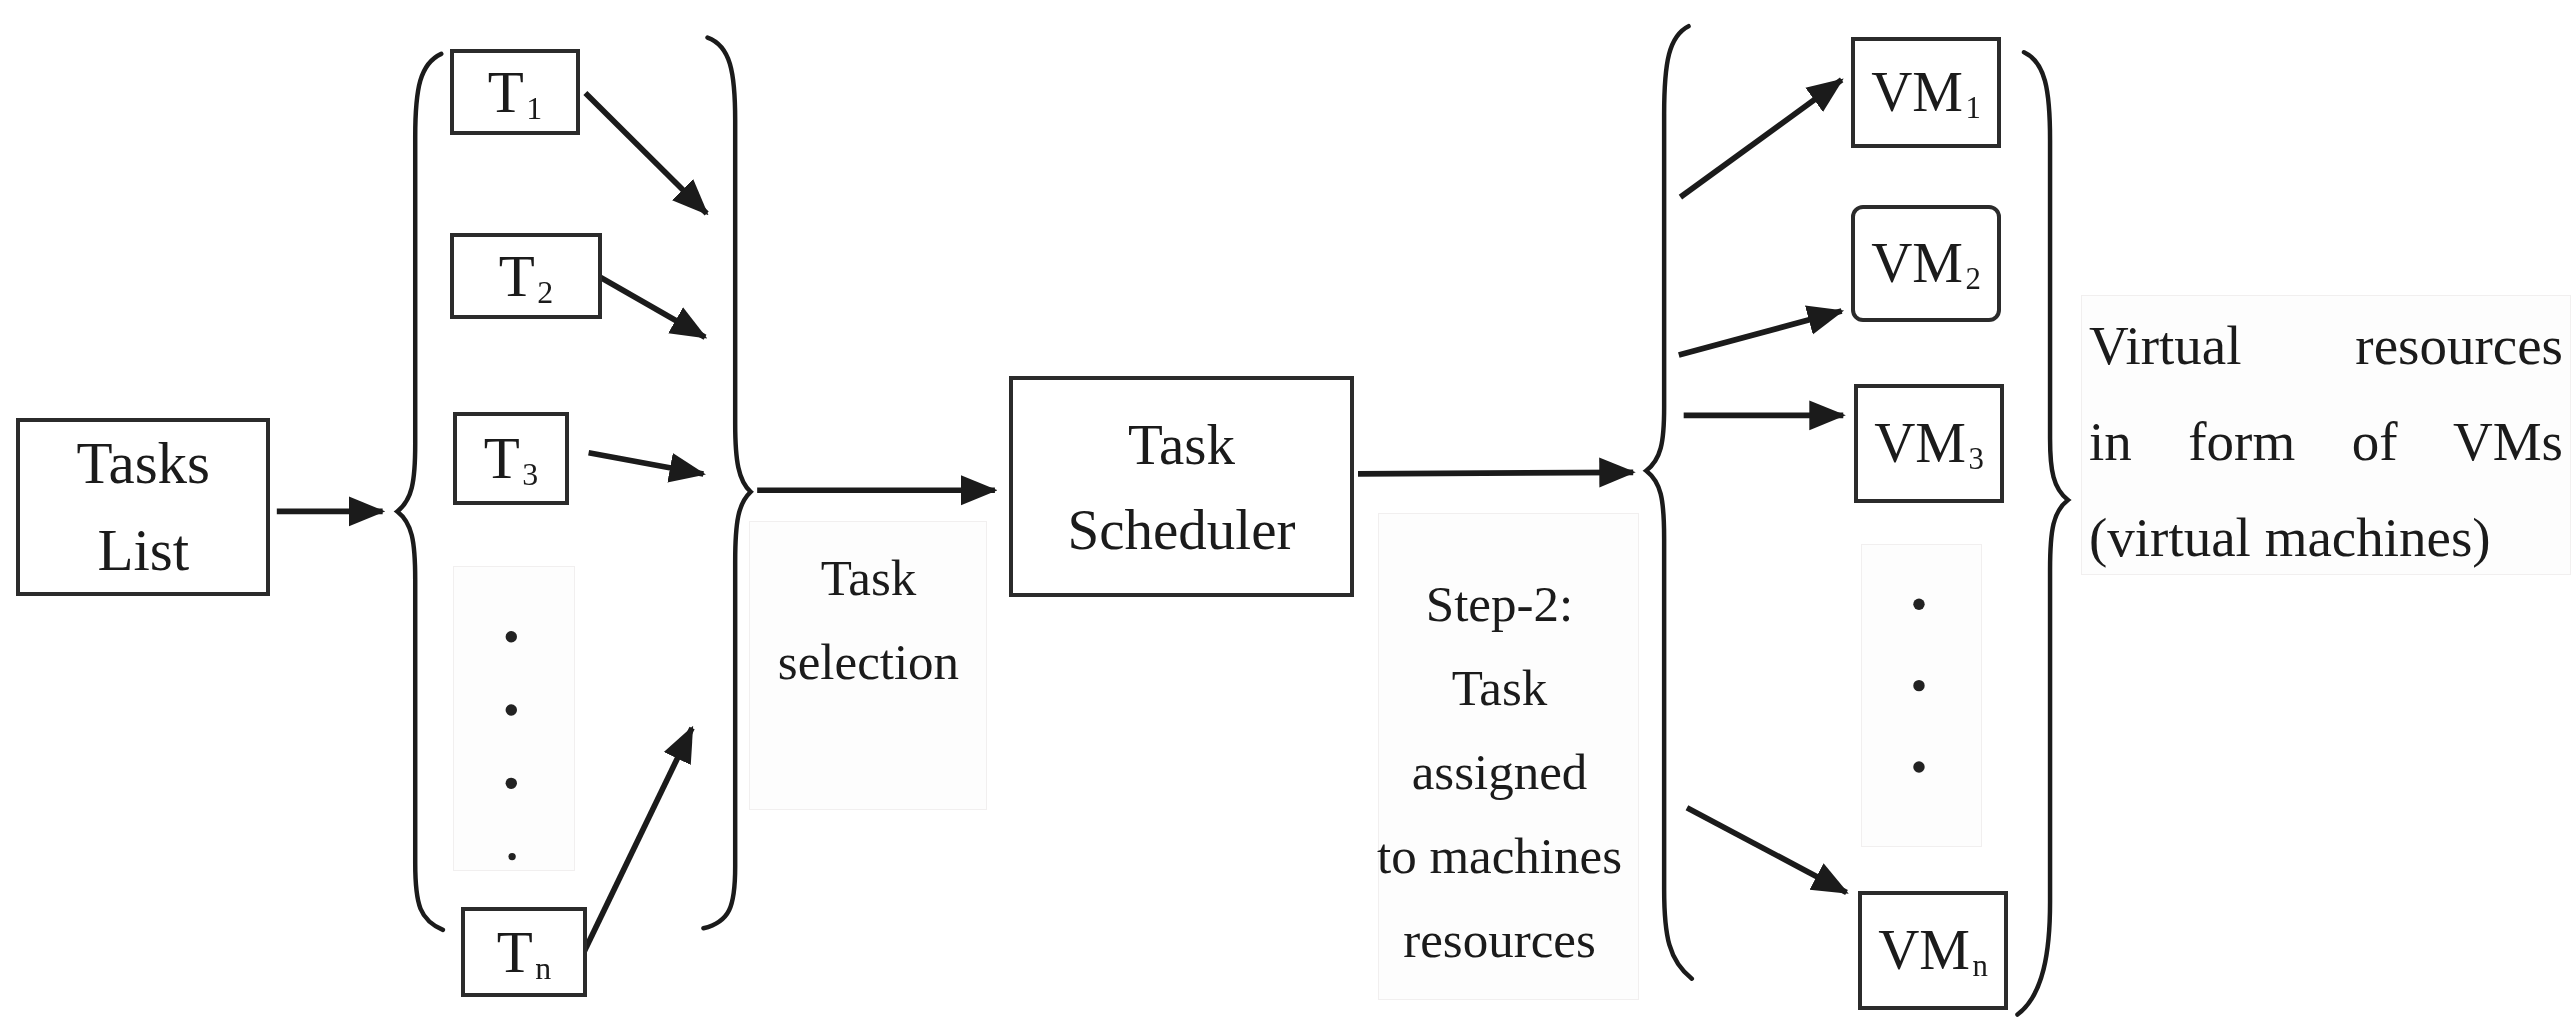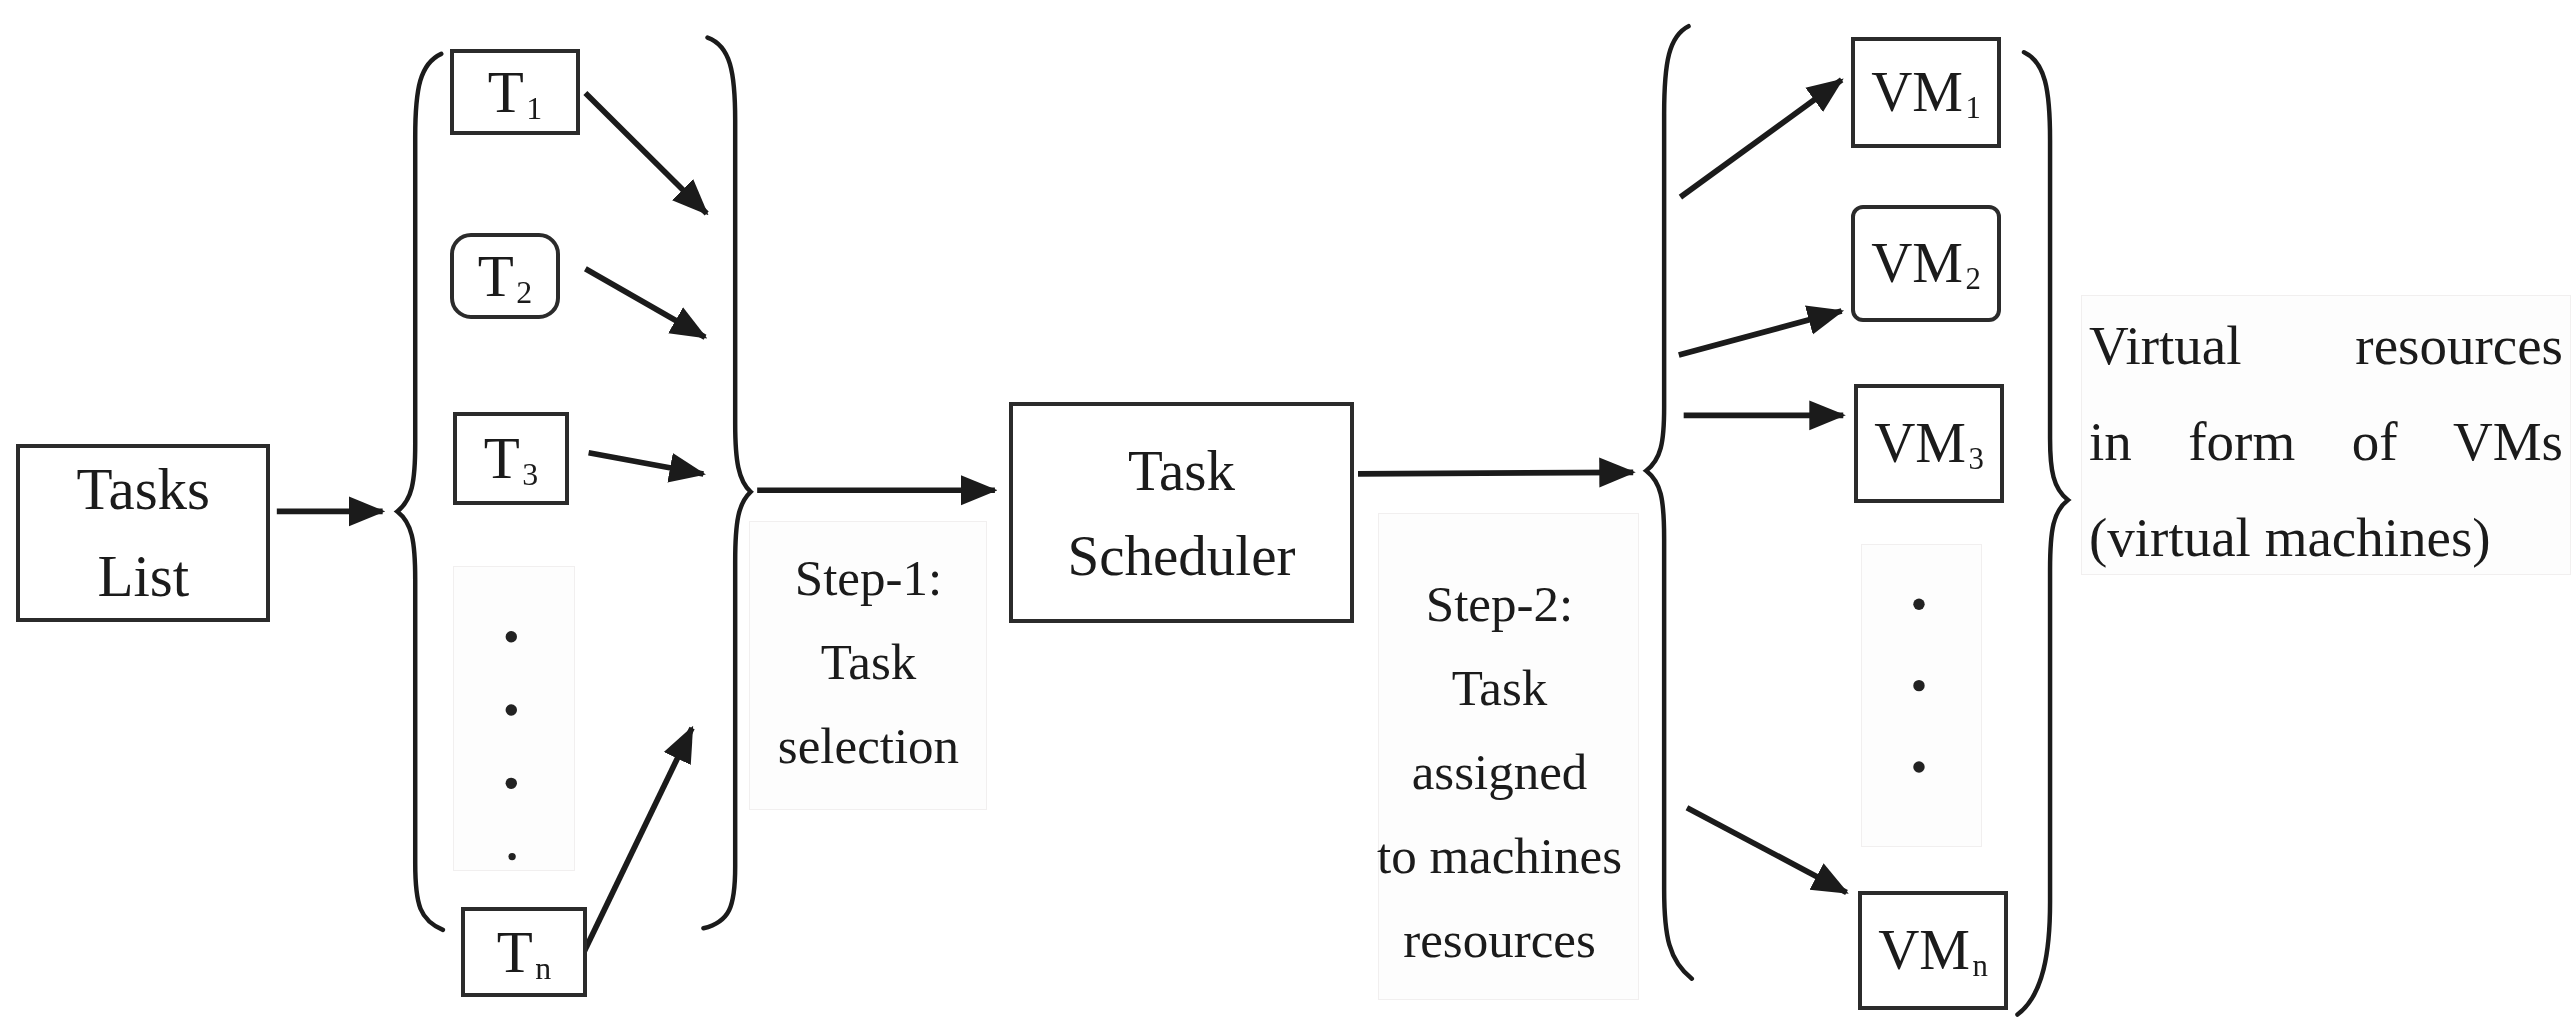--- a/index.html
+++ b/index.html
@@ -27,21 +27,21 @@
   .node {
     position: absolute;
     background: #ffffff;
     border: 4.1px solid #2b2b2b;
     display: flex;
     align-items: center;
     justify-content: center;
     text-align: center;
     box-sizing: border-box;
   }
-  .node.thick { border-width: 4.9px; margin-top: 26px; }
+  .node.thick { border-width: 4.9px; }
   .lbl-lines { text-align: center; }
   .tasks-list-box { font-size: 59px; line-height: 87px; }
   .scheduler-box { font-size: 57px; line-height: 85px; }
   .tnode { font-size: 59px; }
   .vmnode { font-size: 57px; }
   .subscript {
     font-size: 0.54em;
     vertical-align: -0.22em;
     margin-left: 2.4px;
   }
@@ -118,32 +118,31 @@
   <div class="node thick tasks-list-box" style="left:16.3px; top:418px; width:254px; height:178px;">
     <div class="lbl-lines">
       <div>Tasks</div>
       <div>List</div>
     </div>
   </div>
 
   <div class="node tnode" style="left:450px; top:49px; width:130px; height:86px;">
     <span><span>T</span><span class="subscript">1</span></span>
   </div>
-  <div class="node tnode" style="left:450px; top:233px; width:110px; height:86px;border-radius:21px;">
+  <div class="node tnode" style="left:450px; top:233px; width:152px; height:86px;">
     <span><span>T</span><span class="subscript">2</span></span>
   </div>
   <div class="node tnode" style="left:453px; top:412px; width:116px; height:93px;">
     <span><span>T</span><span class="subscript">3</span></span>
   </div>
   <div class="node tnode" style="left:461px; top:907px; width:126px; height:90px;font-family:Liberation Serif, serif;">
     <span><span>T</span><span class="subscript">n</span></span>
   </div>
 
   <div class="steplabel" style="left:734px; top:536px; width:269px;">
-    <div>Step-1:</div>
     <div>Task</div>
     <div>selection</div>
   </div>
 
   <div class="node thick scheduler-box" style="left:1009px; top:376px; width:345px; height:221px;">
     <div class="lbl-lines">
       <div>Task</div>
       <div>Scheduler</div>
     </div>
   </div>

